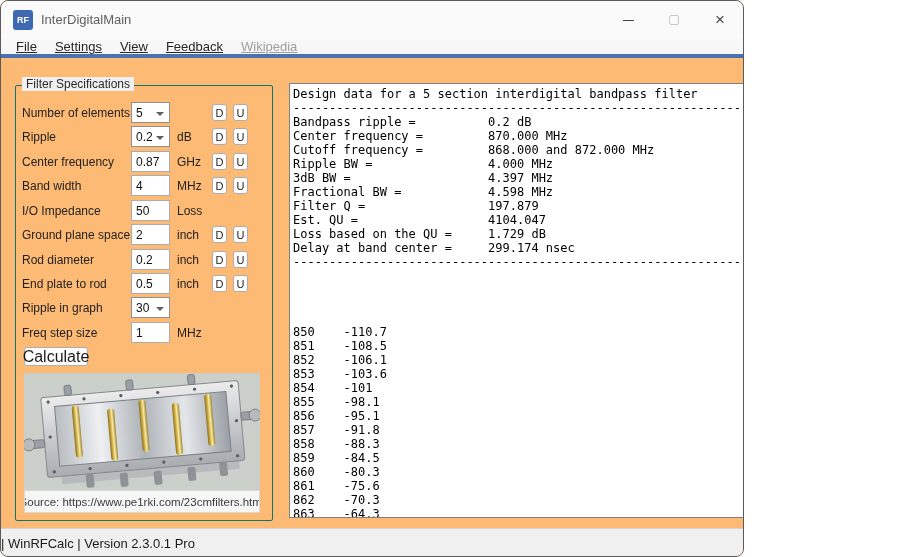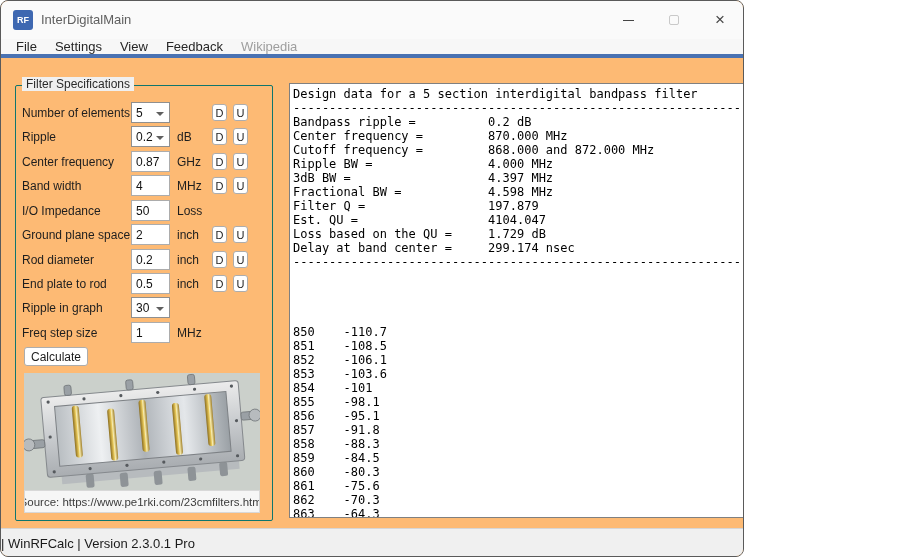--- a/index.html
+++ b/index.html
@@ -16,21 +16,21 @@
     display:flex; align-items:center; justify-content:center;
   }
   .win-title { position:absolute; left:40px; top:11px; font-size:13px; color:#5f5f5f; }
   .win-controls { position:absolute; right:0; top:0; height:38px; display:flex; }
   .win-btn { width:46px; height:38px; display:flex; align-items:center; justify-content:center; color:#444; }
   .win-btn.min span { display:block; width:11px; border-top:1px solid #444; }
   .win-btn.max span { display:block; width:10px; height:10px; border:1px solid #c9c9c9; border-radius:2px; }
   .win-btn.close { font-size:17px; color:#474747; font-weight:300; }
   
   .menubar { position:absolute; left:0; top:38px; width:100%; height:15px; background:#f7f7f7; display:flex; padding-left:6px; }
-  .menu-item { font-size:13px; color:#262626; padding:0 9px; line-height:15px; }
+  .menu-item { font-size:13px; color:#262626; padding:0 9px; line-height:15px;text-decoration:underline; }
   .menu-item.disabled { color:#9e9e9e; }
   .accent-line { position:absolute; left:0; top:53px; width:100%; height:4px; background:#4a72b2; }
   
   .groupbox {
     position:absolute; left:14px; top:84px; width:258px; height:436px;
     border:1px solid #0f766e; border-radius:2px;
   }
   .groupbox-label {
     position:absolute; left:6px; top:-9px; background:#f0f0f0; padding:0 4px;
     font-size:12px; color:#2a2a2a;
@@ -53,21 +53,21 @@
   }
   .unit { position:absolute; left:161px; top:4px; font-size:12px; color:#1e1e1e; }
   .du-btn {
     position:absolute; top:2px; width:15px; height:17px; background:#fff;
     border:1px solid #adadad; border-radius:3px; font-size:11px; color:#222;
     display:flex; align-items:center; justify-content:center;
   }
   .du-btn.d { left:196px; } .du-btn.u { left:217px; }
   .calc-btn {
     position:absolute; left:8px; top:261px; width:64px; height:19px; background:#fff;
-    border:1px solid #adadad; border-radius:3px; font-size:12px; color:#1c1c1c;
+    border:1px solid #adadad; border-radius:3px; font-size:16px; color:#1c1c1c;
     display:flex; align-items:center; justify-content:center;
   }
   .photo { position:absolute; left:8px; top:287px; width:236px; height:117px; }
   .source-box {
     position:absolute; left:8px; top:404px; width:236px; height:23px;
     border:1px solid #d8d8d8; background:#f6f6f6; display:flex; align-items:center; justify-content:center;
     font-size:11.5px; color:#3c3c3c; white-space:nowrap; overflow:hidden;
   }
   
   .output-area {

